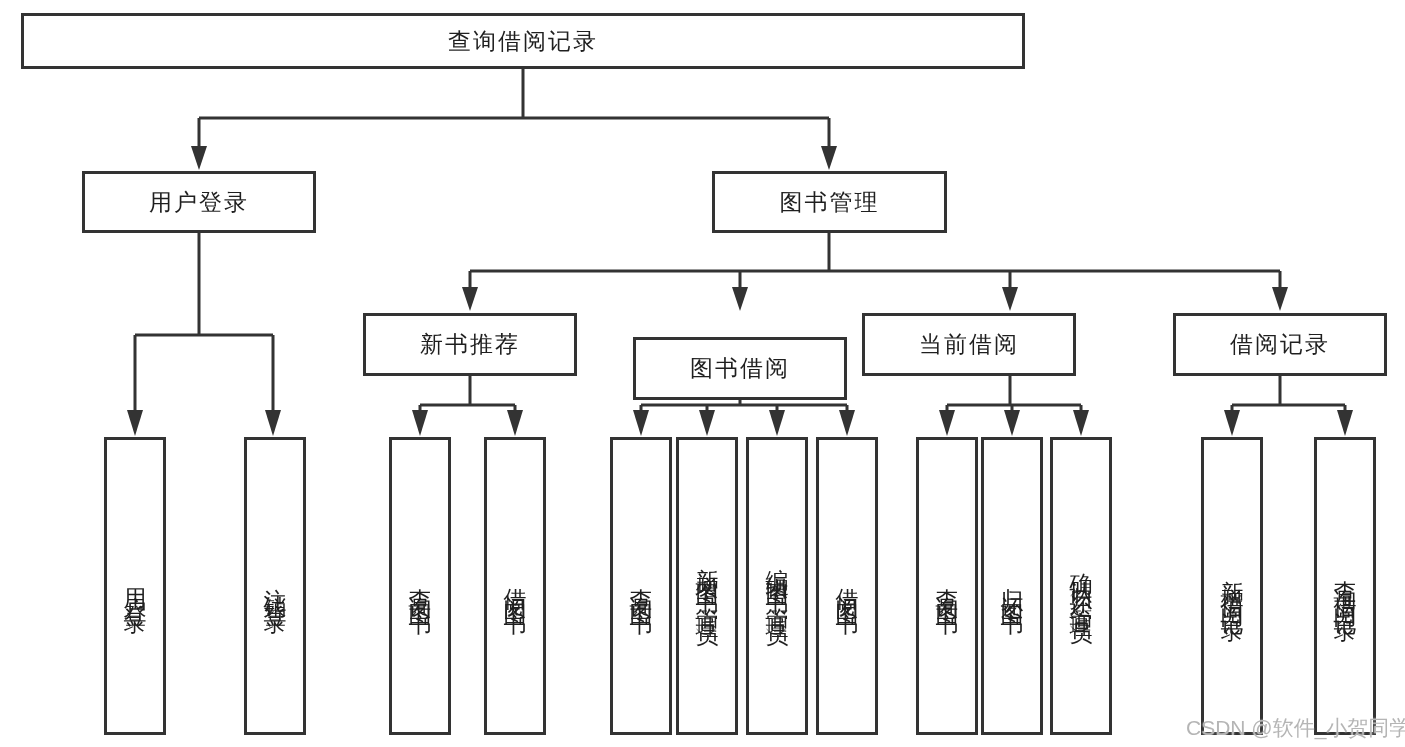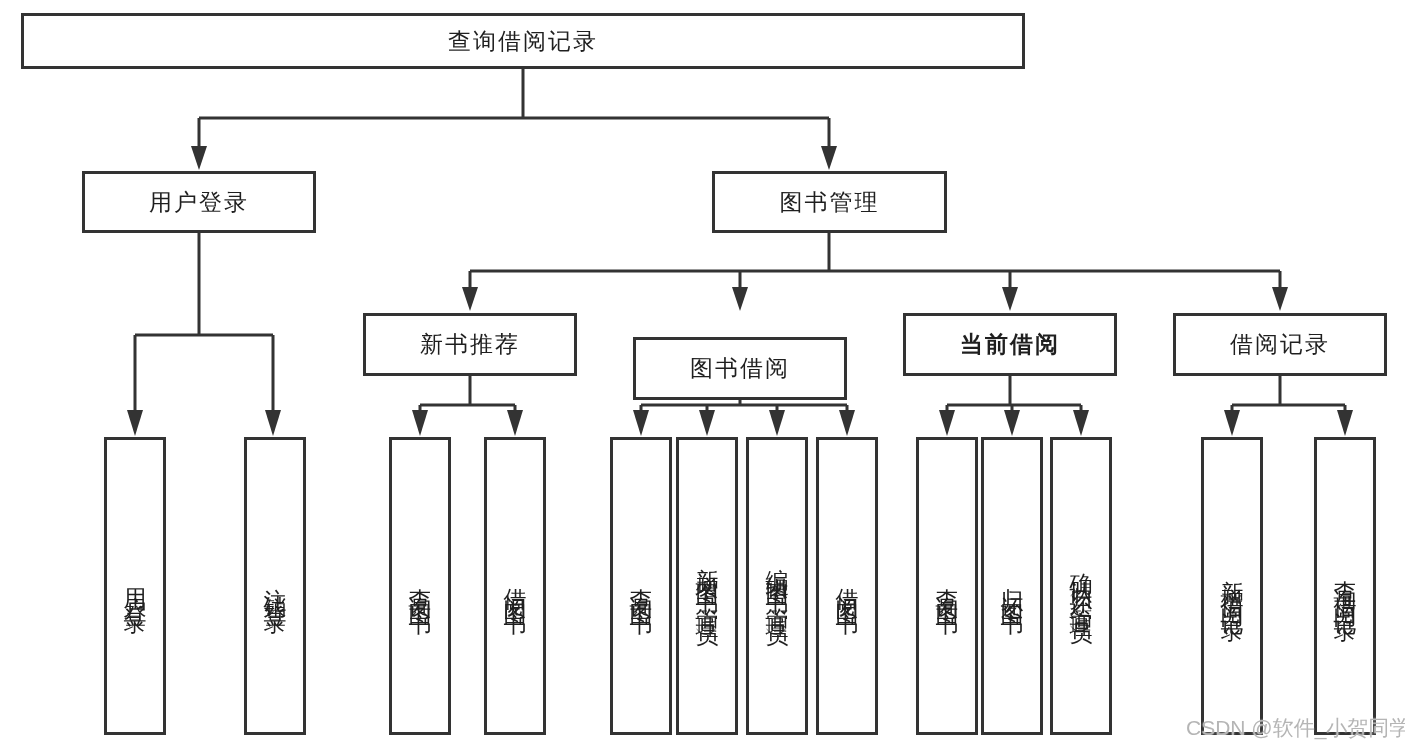--- a/index.html
+++ b/index.html
@@ -112,21 +112,21 @@
   <div class="box lvl2" style="left:712px;width:235px;">
     <span class="hlabel">图书管理</span>
   </div>
 
   <div class="box lvl3" style="left:363px;">
     <span class="hlabel">新书推荐</span>
   </div>
   <div class="box lvl3" style="left:633px;margin-top:24px;">
     <span class="hlabel">图书借阅</span>
   </div>
-  <div class="box lvl3" style="left:903px;font-weight:bold;">
+  <div class="box lvl3" style="left:862px;">
     <span class="hlabel">当前借阅</span>
   </div>
   <div class="box lvl3" style="left:1173px;">
     <span class="hlabel">借阅记录</span>
   </div>
 
   <div class="box vbox" style="left:104px;">
     <span class="vlabel">用户登录</span>
   </div>
   <div class="box vbox" style="left:244px;">

